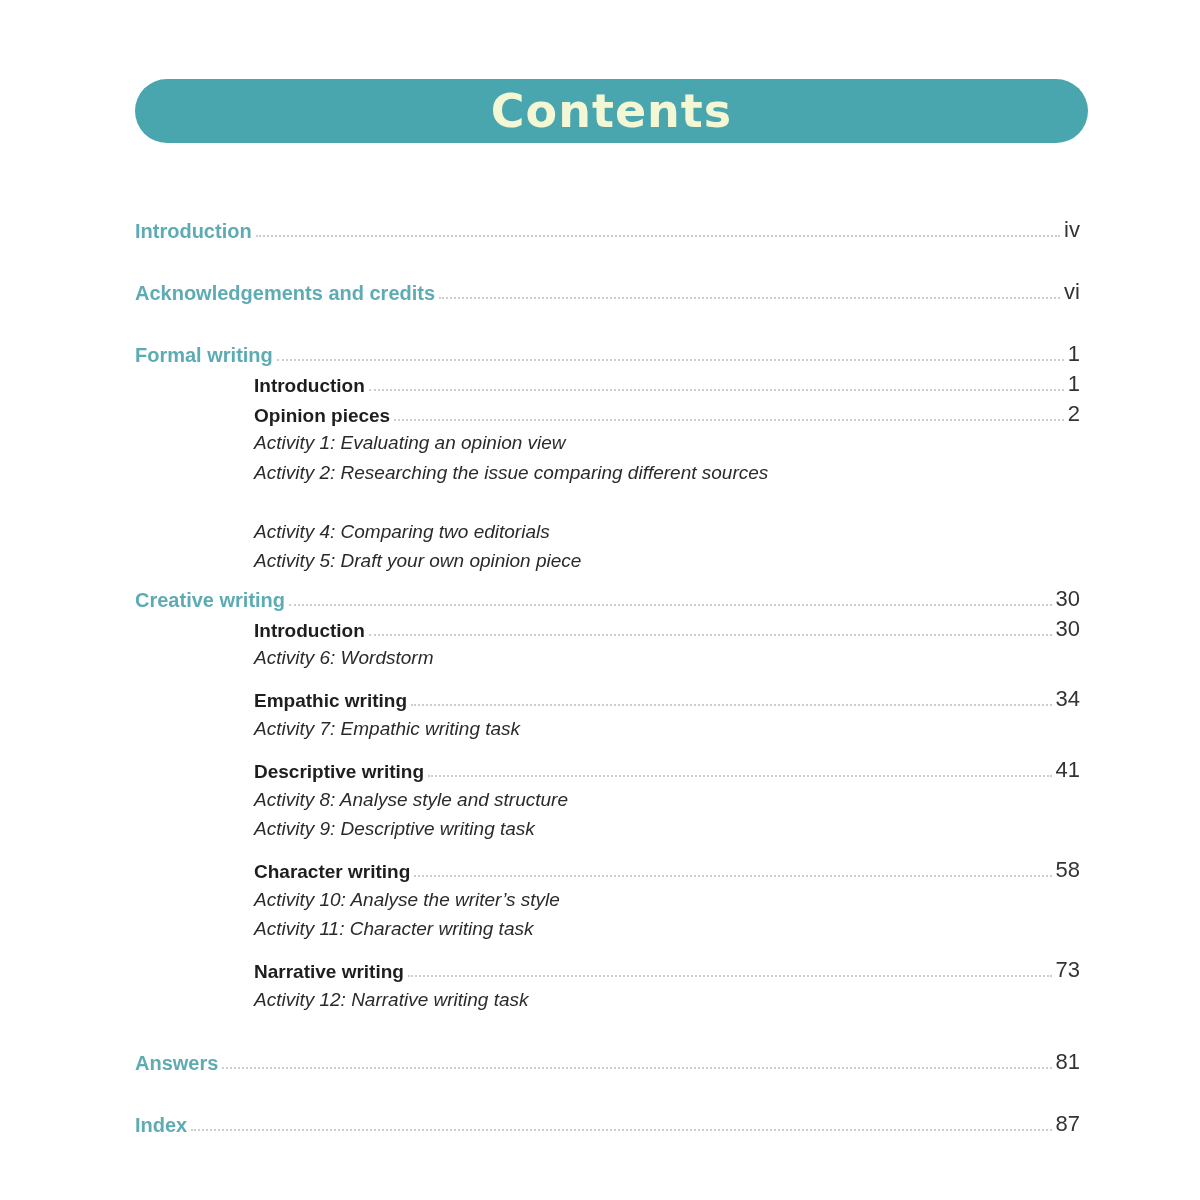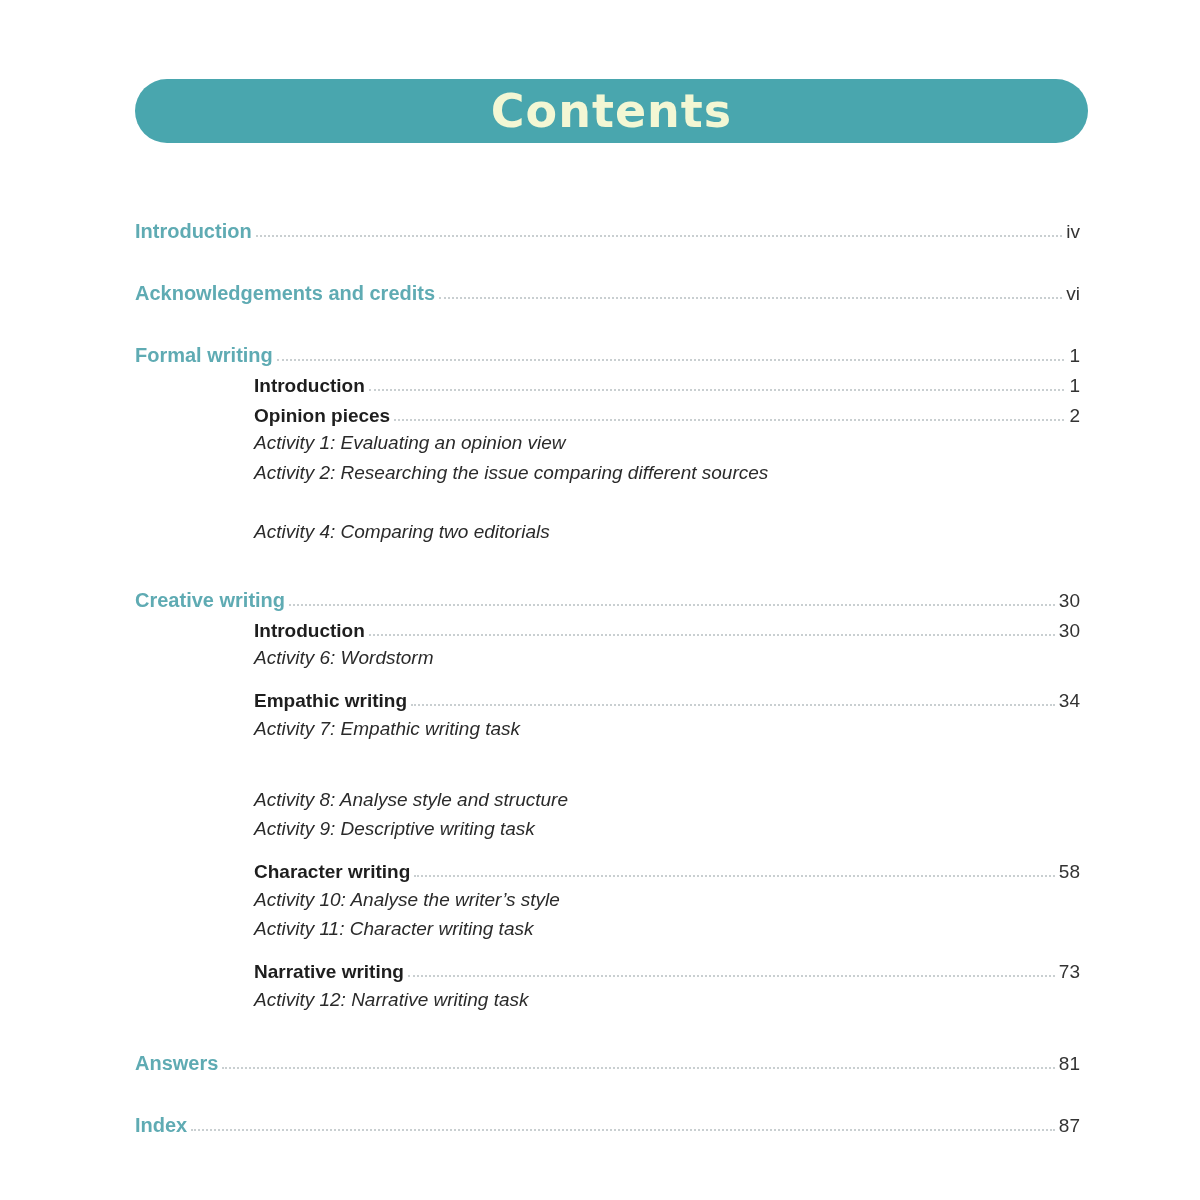--- a/index.html
+++ b/index.html
@@ -16,21 +16,21 @@
   .toc { position: absolute; left: 0; top: 0; width: 1200px; height: 1200px; }
   .row {
     position: absolute; display: flex; align-items: flex-end;
     height: 26px; right: 120px;
   }
   .row .label { white-space: nowrap; }
   .row .dots {
     flex: 1; margin: 0 4px 6px 4px;
     border-bottom: 2px dotted #c9cfd1; height: 0;
   }
-  .row .page { white-space: nowrap; color: #333; font-size: 19px; text-align: right; min-width: 12px; }
+  .row .page { white-space: nowrap; color: #333; font-size: 22px; text-align: right; min-width: 12px; }
   .lvl1 { left: 135px; }
   .lvl1 .label { color: #5fabb3; font-weight: bold; font-size: 20px; }
   .lvl2 { left: 254px; }
   .lvl2 .label { color: #1e1e1e; font-weight: bold; font-size: 19px; }
   .act {
     position: absolute; left: 254px; color: #2a2a2a; font-style: italic;
     font-size: 19px; height: 26px; line-height: 26px; white-space: nowrap;
   }
 </style>
 </head>
@@ -68,20 +68,21 @@
 
   <div class="row lvl2" style="top:401px">
     <span class="label">Opinion pieces</span>
     <span class="dots"></span>
     <span class="page">2</span>
   </div>
 
   <div class="act" style="top:430px">Activity 1: Evaluating an opinion view</div>
   <div class="act" style="top:460px">Activity 2: Researching the issue comparing different sources</div>
   <div class="act" style="top:519px">Activity 4: Comparing two editorials</div>
+  <div class="act" style="top:548px">Activity 5: Draft your own opinion piece</div>
 
   <div class="row lvl1" style="top:586px">
     <span class="label">Creative writing</span>
     <span class="dots"></span>
     <span class="page">30</span>
   </div>
 
   <div class="row lvl2" style="top:616px">
     <span class="label">Introduction</span>
     <span class="dots"></span>
@@ -89,20 +90,25 @@
   </div>
   <div class="act" style="top:645px">Activity 6: Wordstorm</div>
 
   <div class="row lvl2" style="top:686px">
     <span class="label">Empathic writing</span>
     <span class="dots"></span>
     <span class="page">34</span>
   </div>
   <div class="act" style="top:716px">Activity 7: Empathic writing task</div>
 
+  <div class="row lvl2" style="top:757px">
+    <span class="label">Descriptive writing</span>
+    <span class="dots"></span>
+    <span class="page">41</span>
+  </div>
   <div class="act" style="top:787px">Activity 8: Analyse style and structure</div>
   <div class="act" style="top:816px">Activity 9: Descriptive writing task</div>
 
   <div class="row lvl2" style="top:857px">
     <span class="label">Character writing</span>
     <span class="dots"></span>
     <span class="page">58</span>
   </div>
   <div class="act" style="top:887px">Activity 10: Analyse the writer’s style</div>
   <div class="act" style="top:916px">Activity 11: Character writing task</div>

